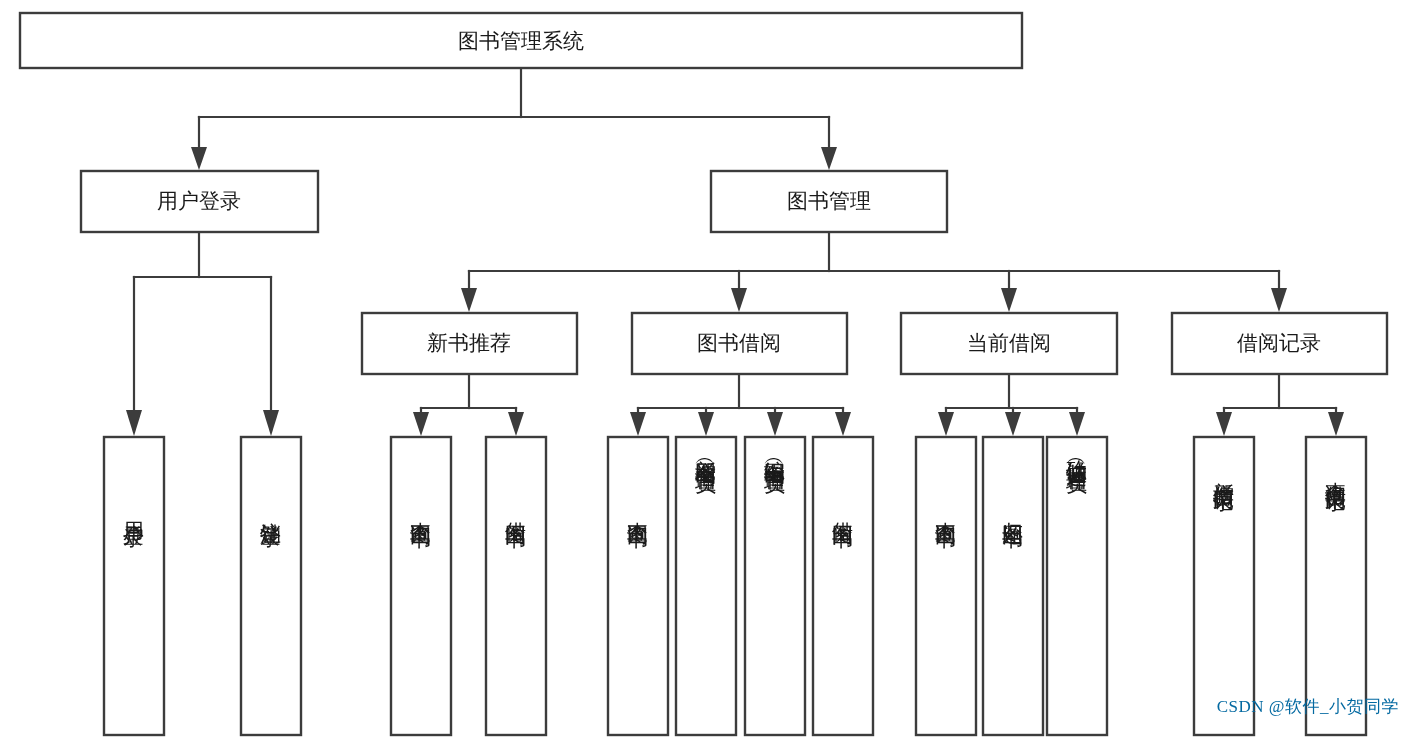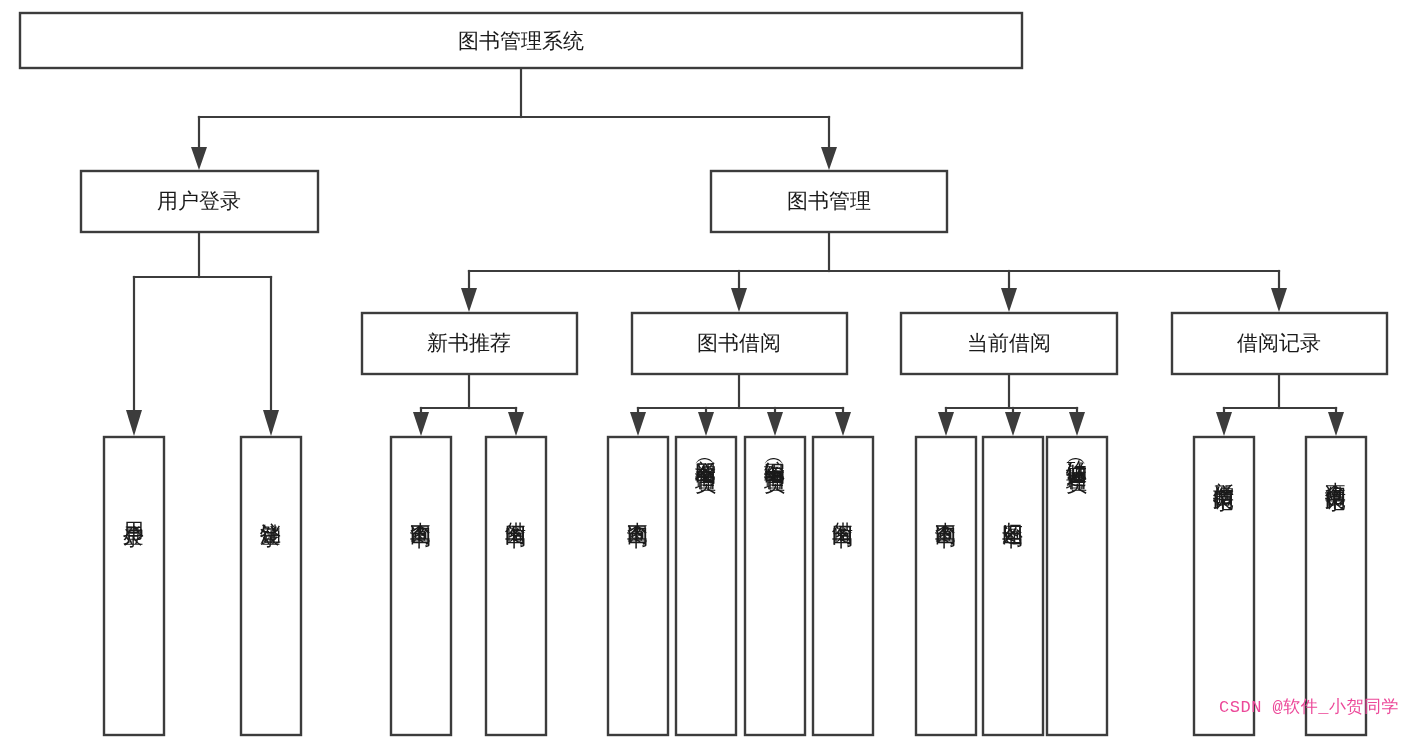--- a/index.html
+++ b/index.html
@@ -62,23 +62,23 @@
     position: absolute;
     display: flex;
     align-items: flex-start;
     justify-content: center;
     pointer-events: none;
   }
   .watermark {
     position: absolute;
     right: 6px;
     bottom: 3px;
-    font-family: Liberation Mono, monospace;
+    font-family: Liberation Serif, serif;
     font-size: 17px;
-    color: #ec4899;
+    color: #0369a1;
     letter-spacing: 0.5px;
     white-space: nowrap;
   }
 </style>
 </head>
 <body>
 
 <div id="diagram-root">
 
   <svg class="diagram-canvas" viewBox="0 0 1405 747">

